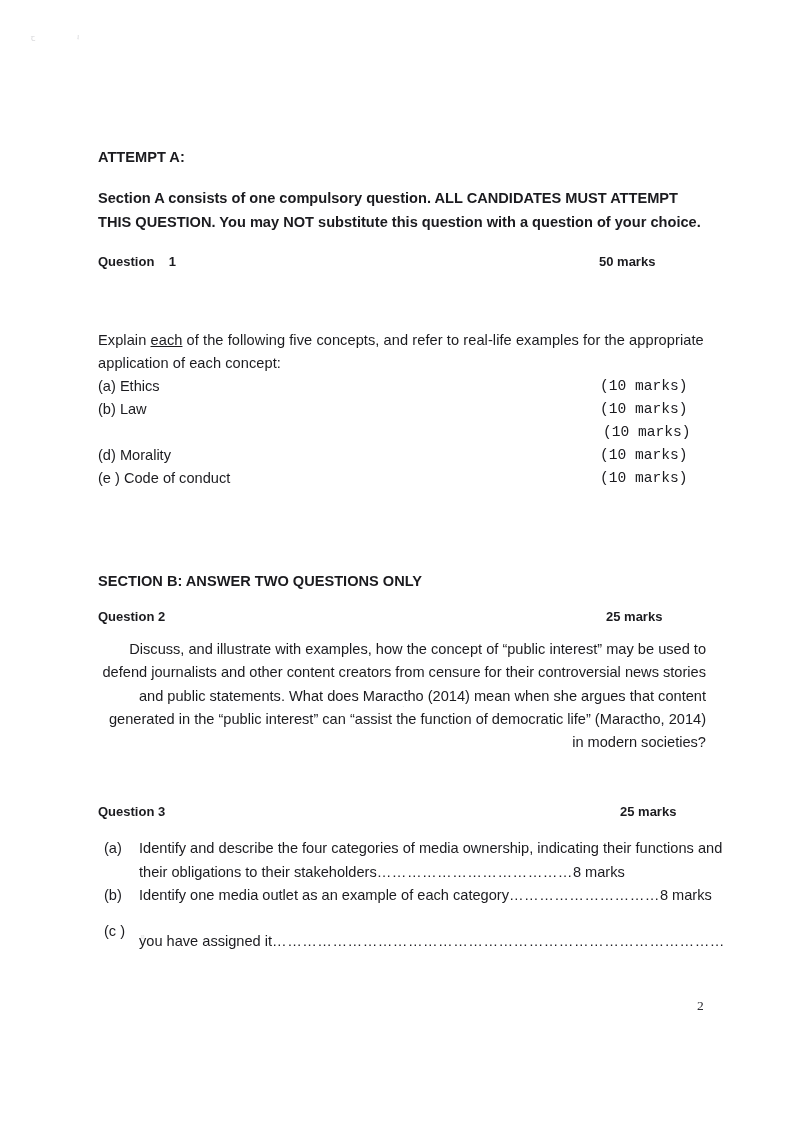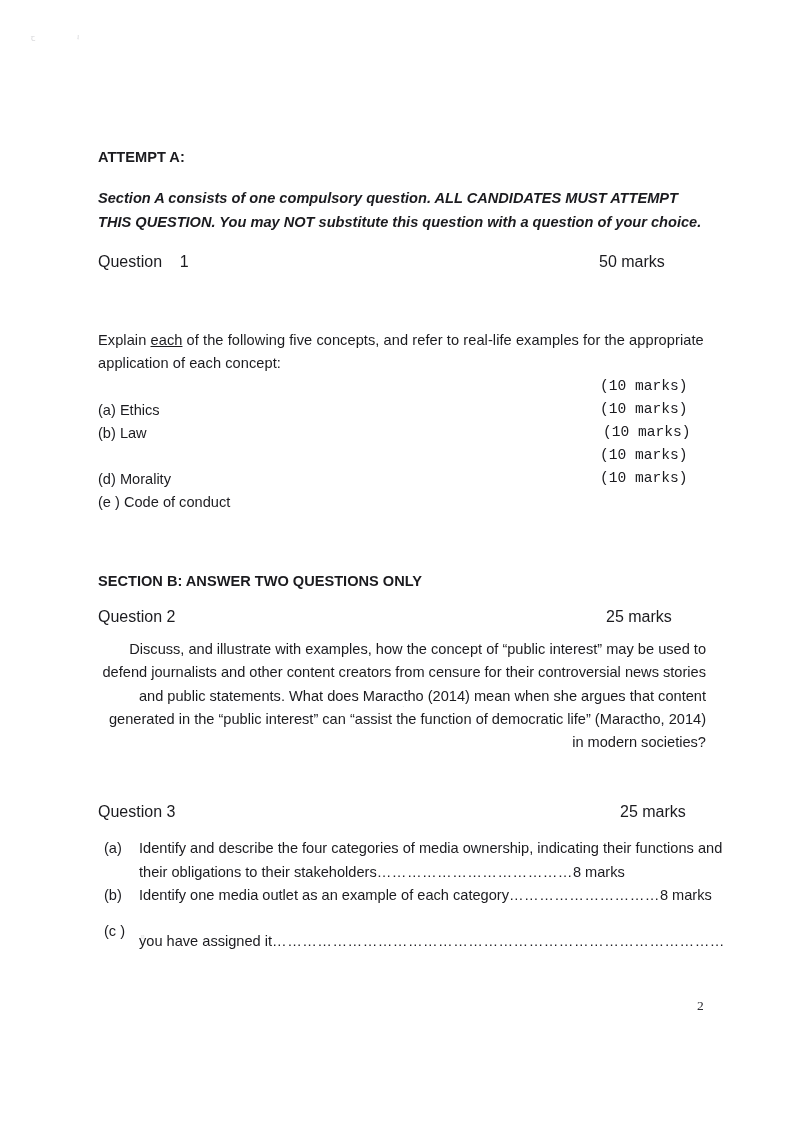--- a/index.html
+++ b/index.html
@@ -60,32 +60,31 @@
   .gap-10 { height: 10px; }
   .gap-12 { height: 12px; }
   .gap-14 { height: 14px; }
   .gap-16 { height: 16px; }
   .gap-18 { height: 18px; }
   .gap-34 { height: 34px; }
   .gap-46 { height: 46px; }
   .gap-56 { height: 56px; }
 
   .intro {
-    font-style: italic;
     font-weight: bold;
     font-size: 14.6px;
     line-height: 23.5px;
     width: 612px;
   }
 
   
   .qhead {
     display: flex;
-    font-weight: normal;
-    font-size: 16px;
+    font-weight: bold;
+    font-size: 13px;
     line-height: 23px;
   }
   .qhead .label { white-space: pre; }
   .qhead .marks { position: absolute; }
 
   .m-50  { left: 501px; }
   .m-25a { left: 508px; }
   .m-25b { left: 522px; }
 
   .para {
@@ -95,21 +94,21 @@
     text-align: right;
   }
 
   
   .concept {
     position: relative;
     font-size: 14.6px;
     line-height: 23px;
     height: 23px;
   }
-  .concept .name { position: absolute; left: 0; margin-top: 24px; }
+  .concept .name { position: absolute; left: 0; }
   .concept .mk   { position: absolute; left: 502px; font-family: Liberation Mono, monospace; }
   .concept .mk.shift { left: 505px; }
 
   
   .item {
     position: relative;
     padding-left: 29px;
     font-size: 14.6px;
     line-height: 23.4px;
     width: 596px;

